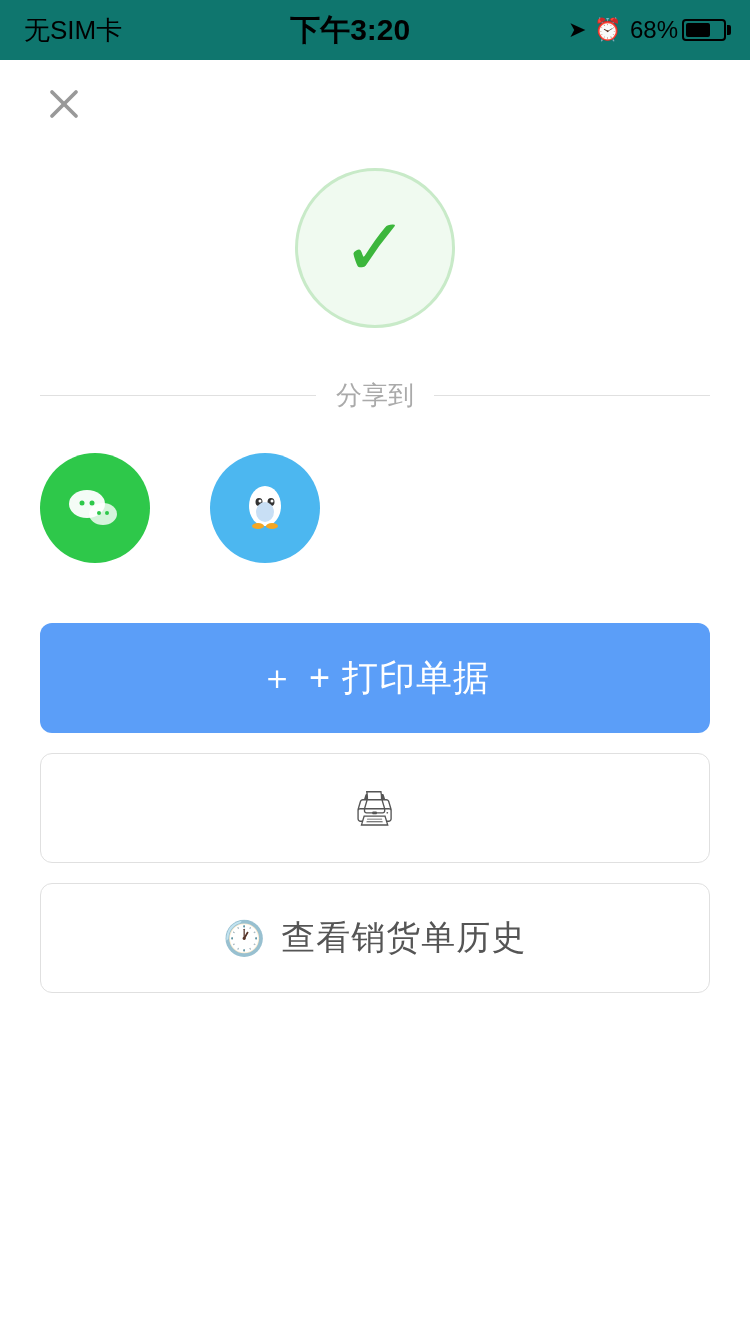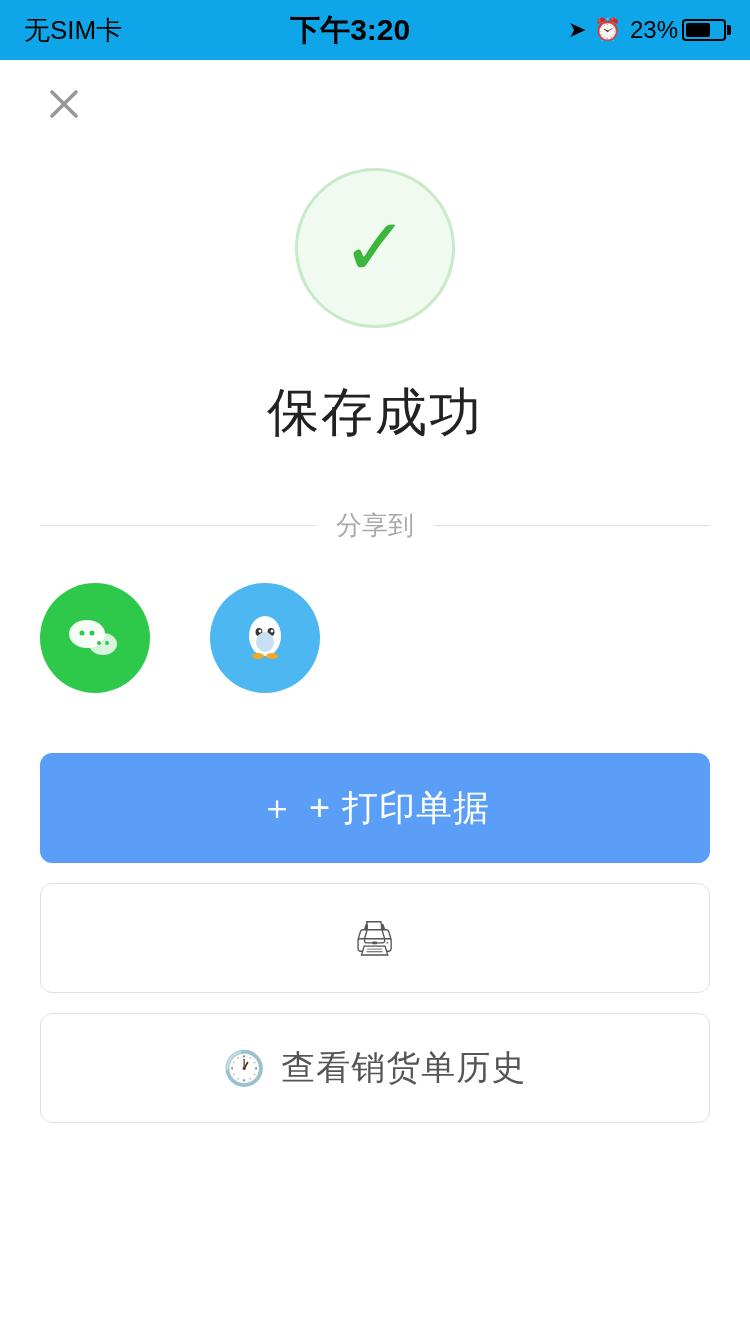--- a/index.html
+++ b/index.html
@@ -10,21 +10,21 @@
       background: #ffffff;
       font-family: -apple-system, "PingFang SC", "Helvetica Neue", sans-serif;
       display: flex;
       flex-direction: column;
     }
 
     
     .status-bar {
       width: 100%;
       height: 60px;
-      background: #0ea5e9;
+      background: #0f766e;
       display: flex;
       align-items: center;
       justify-content: space-between;
       padding: 0 24px;
       flex-shrink: 0;
     }
     .status-left {
       display: flex;
       align-items: center;
       gap: 10px;
@@ -227,21 +227,21 @@
         <path d="M7.5 15.5C9.1 13.83 10.5 13 12 13s2.9.83 4.5 2.5" stroke="#000" stroke-width="2" stroke-linecap="round"></path>
         <circle cx="12" cy="19" r="1.5" fill="#000"></circle>
       </svg>
     </span>
   </div>
   <div class="status-center">下午3:20</div>
   <div class="status-right">
     <span style="font-size:22px;">➤</span>
     <span style="font-size:22px;">⏰</span>
     <div class="battery-container">
-      <span class="battery-text">23%</span>
+      <span class="battery-text">68%</span>
       <div class="battery-icon">
         <div class="battery-fill"></div>
       </div>
     </div>
   </div>
 </div>
 
 <div class="close-row">
   <div class="close-btn">
     <svg viewBox="0 0 24 24" fill="none" xmlns="http://www.w3.org/2000/svg">
@@ -250,21 +250,20 @@
     </svg>
   </div>
 </div>
 
 <div class="main-content">
 
   <div class="success-circle">
     <span class="success-checkmark">✓</span>
   </div>
 
-  <div class="success-title">保存成功</div>
 
   <div class="share-section">
     <div class="share-divider-row">
       <div class="divider-line"></div>
       <span class="share-label">分享到</span>
       <div class="divider-line"></div>
     </div>
     <div class="share-icons-row">
 
       <div class="share-app-icon wechat-icon-bg">

